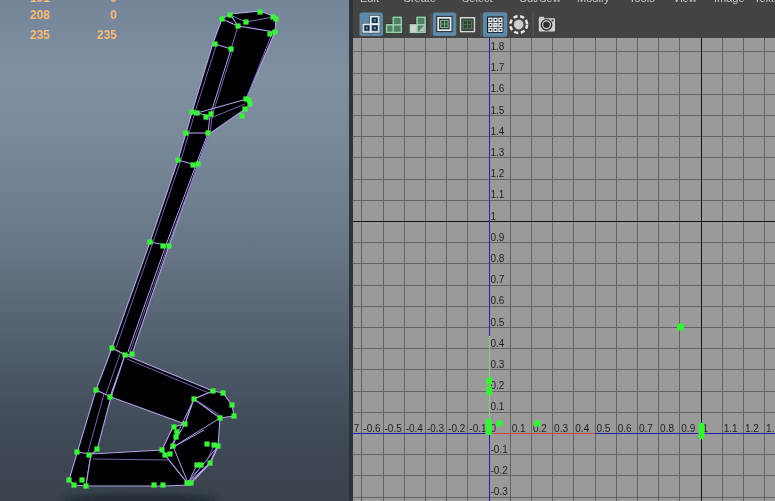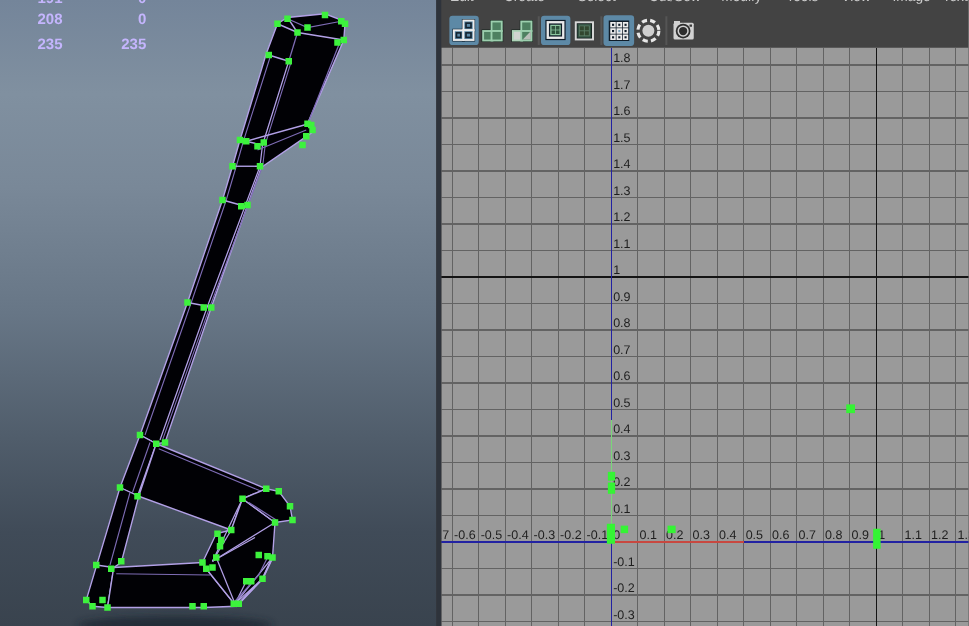--- a/index.html
+++ b/index.html
@@ -1,20 +1,20 @@
 <!DOCTYPE html>
 <html><head>
 <meta charset="utf-8">
 <style>
   html,body{margin:0;padding:0;}
   body{width:775px;height:501px;overflow:hidden;font-family:"Liberation Sans",sans-serif;}
   #stage{position:relative;width:775px;height:501px;overflow:hidden;background:#434343;}
   #vp{position:absolute;left:0;top:0;width:350px;height:501px;
       background:linear-gradient(180deg,#74859a 0%,#8090a0 15%,#798898 30%,#677686 50%,#505d6b 70%,#404b58 85%,#39434e 100%);}
-  .hud{position:absolute;color:#c4b5fd;font-weight:bold;font-size:12px;text-align:right;width:40px;}
+  .hud{position:absolute;color:#fdba74;font-weight:bold;font-size:12px;text-align:right;width:40px;}
   #panel{position:absolute;left:349px;top:0;width:426px;height:501px;background:#434343;}
   #pborder{position:absolute;left:349px;top:0;width:4px;height:501px;background:#2e333b;}
   .menu span{position:absolute;top:-8px;color:#cccccc;font-size:11px;white-space:nowrap;}
   svg{position:absolute;left:0;top:0;}
   text{font-family:"Liberation Sans",sans-serif;}
 </style>
 </head>
 <body>
 <div id="stage">
   <div id="vp"></div>

